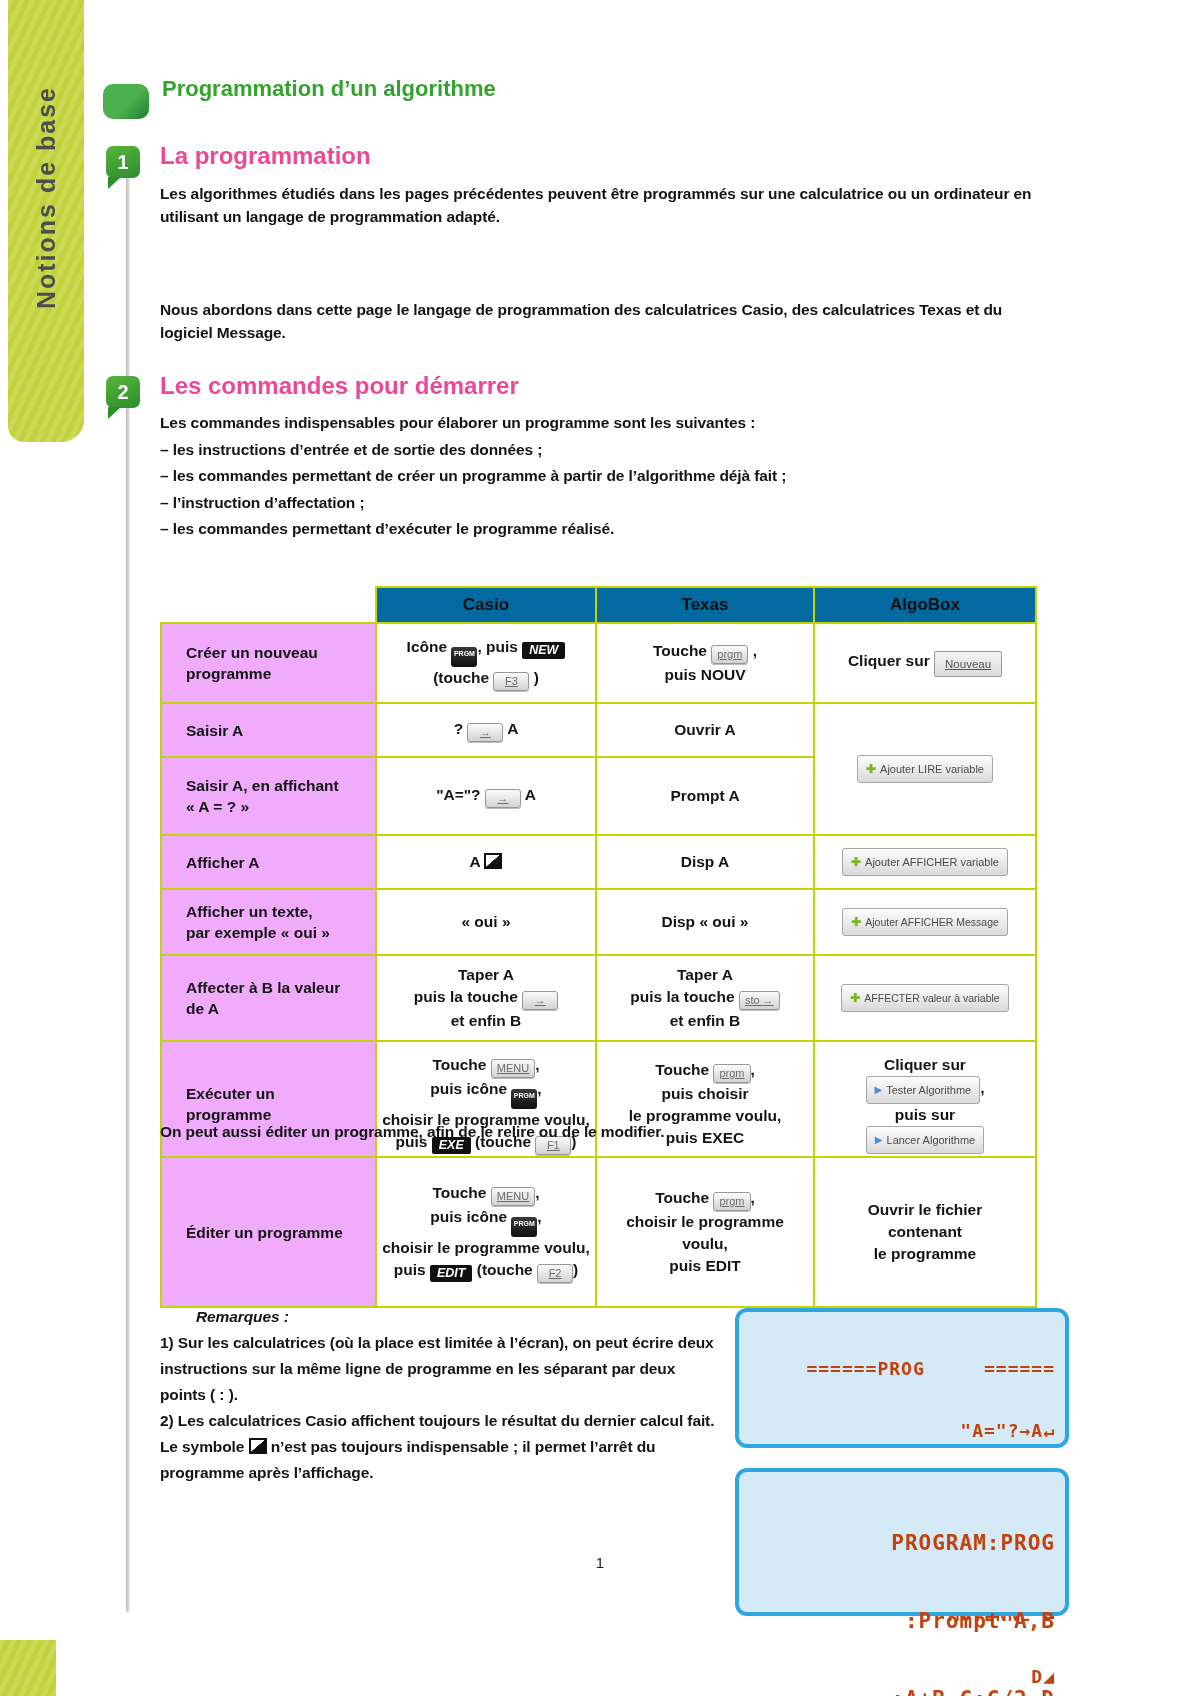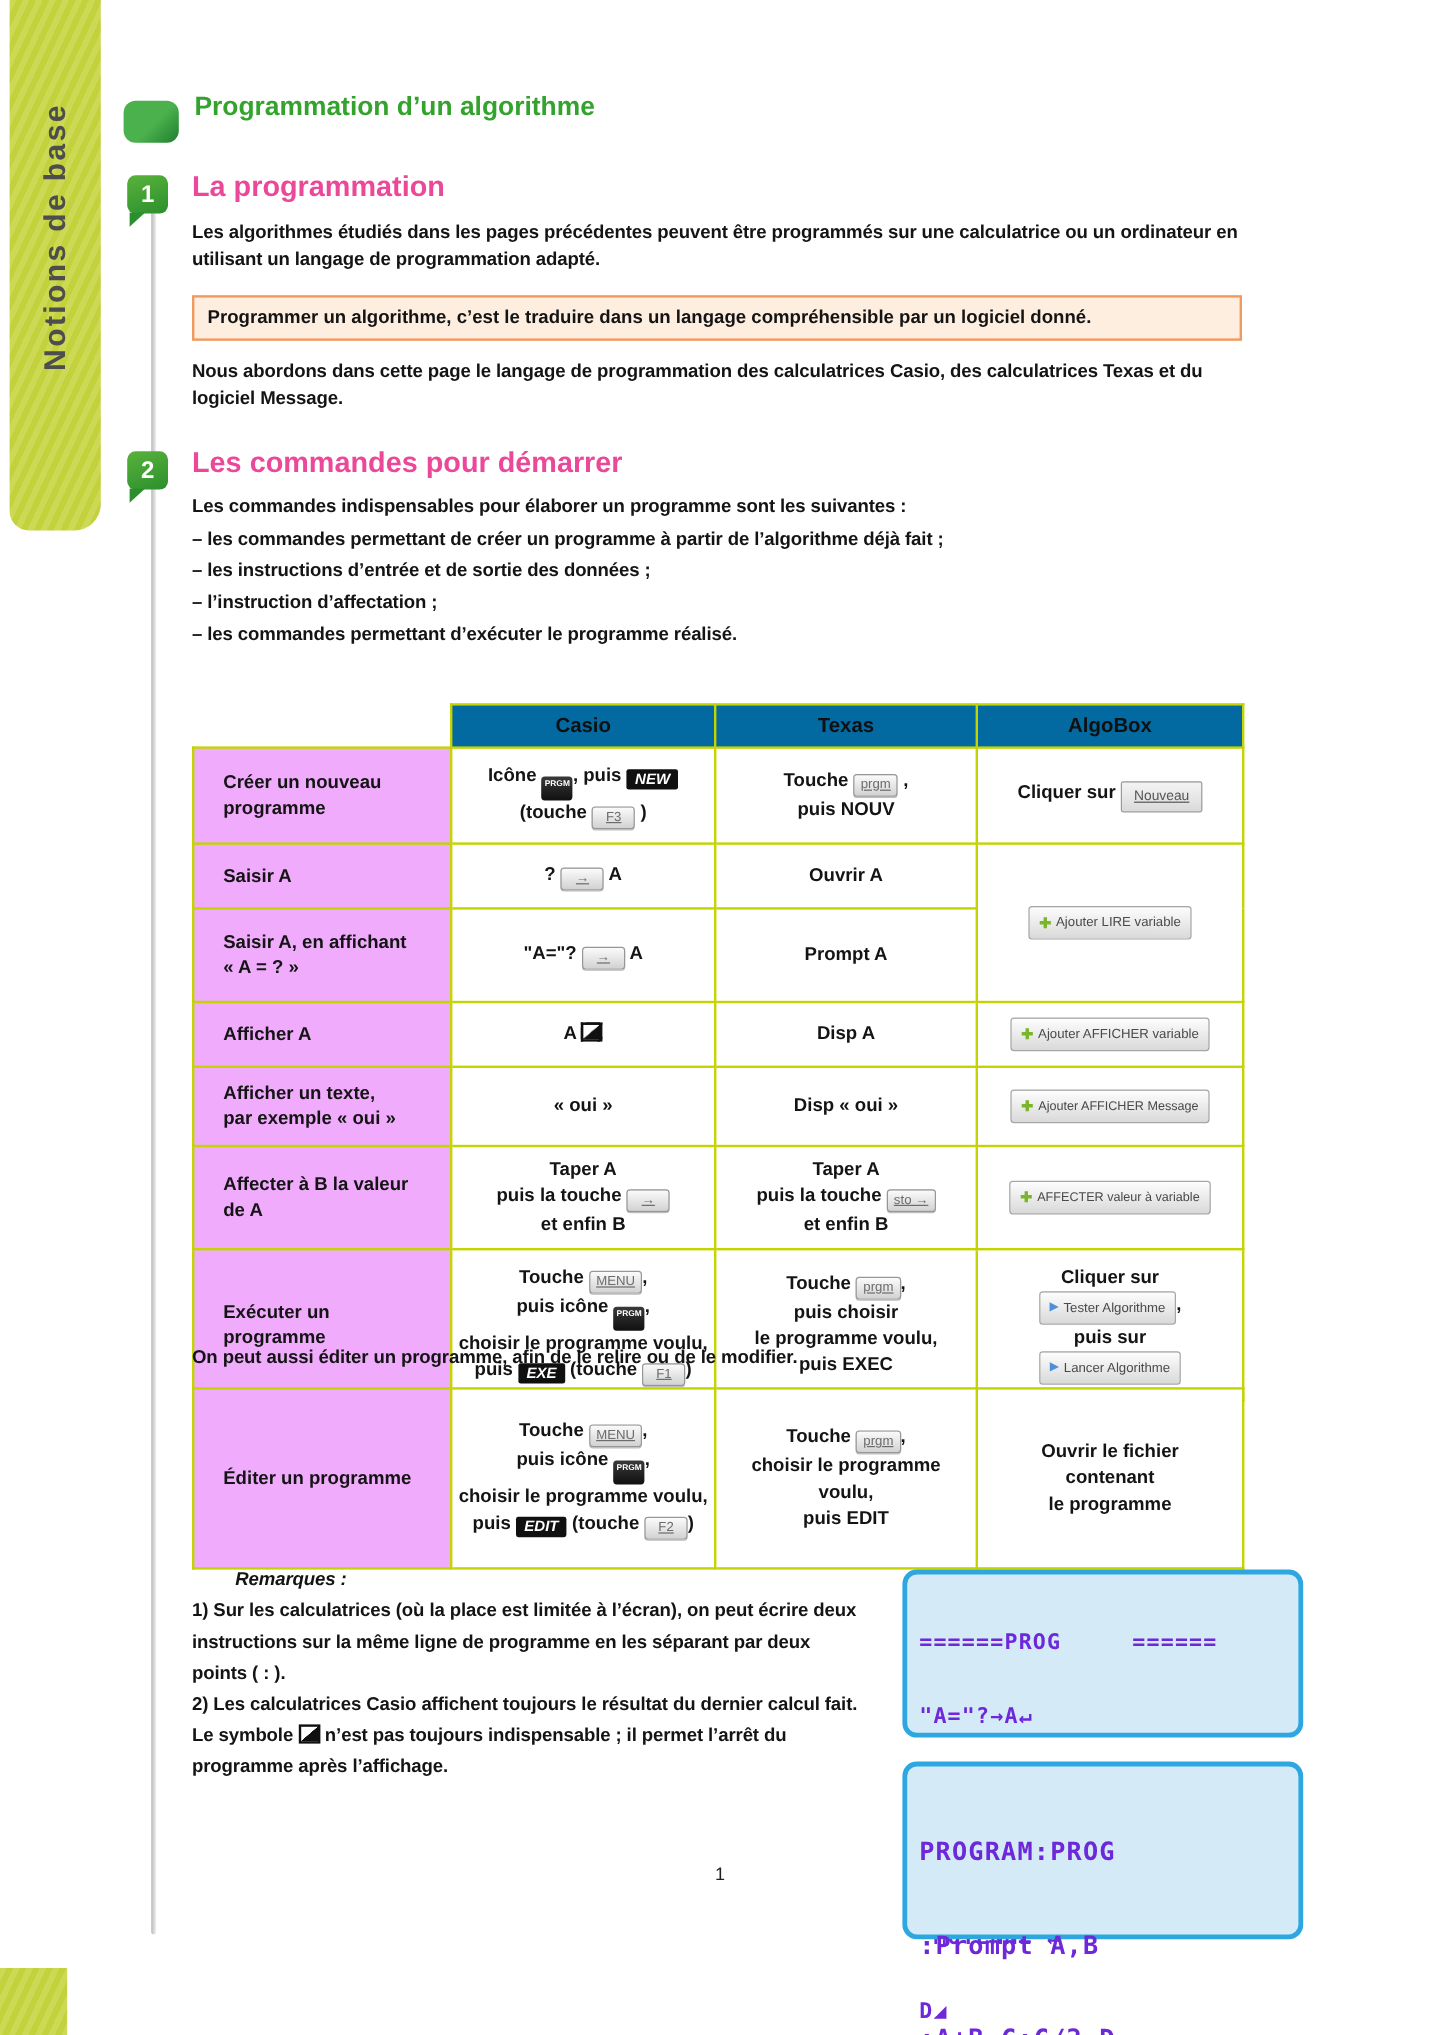--- a/index.html
+++ b/index.html
@@ -73,24 +73,24 @@
   .plus{color:#7ab52c;font-weight:bold;font-size:12px;}
   .play{color:#4d90d9;font-size:10px;}
 
   
   .remarks{position:absolute;left:160px;top:1304px;width:562px;font-size:15.5px;font-weight:bold;
        line-height:26px;letter-spacing:-0.1px;}
   .rem-title{font-style:italic;margin-left:36px;}
   .remarks p{margin:0;}
 
   
-  .screen{position:absolute;left:752px;box-sizing:border-box;width:334px;
+  .screen{position:absolute;left:735px;box-sizing:border-box;width:334px;
        background:#d4eaf6;border:4px solid #2ea7e0;border-radius:12px;padding:6px 10px;
-       font-family:"DejaVu Sans Mono","DejaVu Sans",monospace;font-weight:bold;color:#6d28d9;
-       white-space:pre;}
+       font-family:"DejaVu Sans Mono","DejaVu Sans",monospace;font-weight:bold;color:#c2410c;
+       white-space:pre;text-align:right;}
   .casio-screen{top:1308px;height:140px;font-size:18px;line-height:20.5px;letter-spacing:1px;}
   .ti-screen{top:1468px;height:148px;font-size:21px;line-height:26px;letter-spacing:1px;}
 
   .pageno{position:absolute;left:0;right:0;top:1554px;text-align:center;font-size:15px;color:#222;}
 </style>
 </head>
 <body>
 
 <div class="page">
 
@@ -100,31 +100,30 @@
   <div class="vline"></div>
   <div class="corner"></div>
 
   <span class="title-icon"></span>
   <h1 class="h-title">Programmation d’un algorithme</h1>
 
   <div class="badge b1">1</div>
   <h2 class="h-sec hs1">La programmation</h2>
   <p class="txt p1">Les algorithmes étudiés dans les pages précédentes peuvent être programmés sur une calculatrice ou un ordinateur en utilisant un langage de programmation adapté.</p>
 
-  <div class="defbox"><b>Programmer</b><span> un algorithme, c’est le traduire dans un langage compréhensible par un logiciel donné.</span></div>
 
   <p class="txt p2">Nous abordons dans cette page le langage de programmation des calculatrices Casio, des calculatrices Texas et du logiciel Message.</p>
 
   <div class="badge b2">2</div>
   <h2 class="h-sec hs2">Les commandes pour démarrer</h2>
 
   <div class="list">
     <div>Les commandes indispensables pour élaborer un programme sont les suivantes :</div>
+    <div>– les instructions d’entrée et de sortie des données ;</div>
     <div>– les commandes permettant de créer un programme à partir de l’algorithme déjà fait ;</div>
-    <div>– les instructions d’entrée et de sortie des données ;</div>
     <div>– l’instruction d’affectation ;</div>
     <div>– les commandes permettant d’exécuter le programme réalisé.</div>
   </div>
 
   <table class="t t1">
     <colgroup>
         <col style="width:215px">
         <col style="width:220px">
         <col style="width:218px">
         <col style="width:222px">

